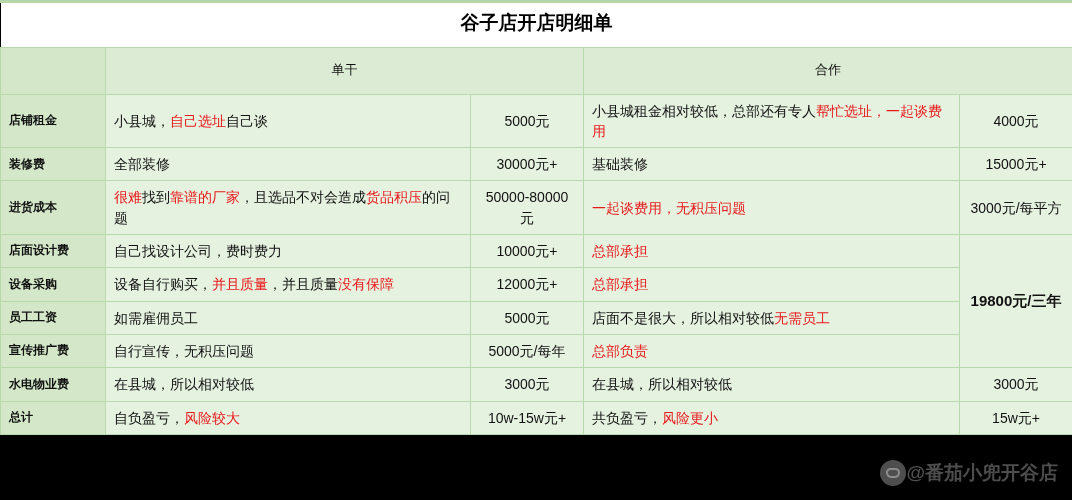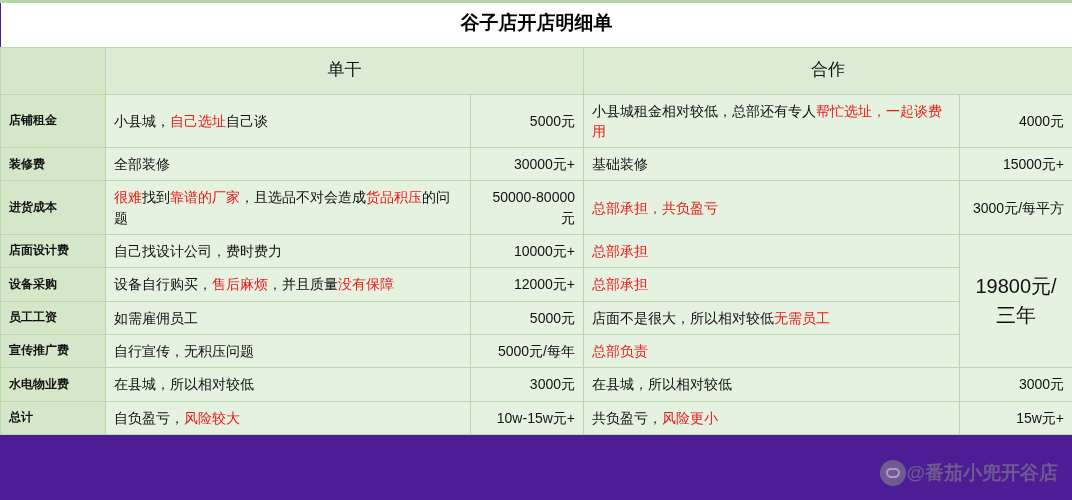--- a/index.html
+++ b/index.html
@@ -10,21 +10,21 @@
     width: 1072px;
     height: 500px;
     background: #ffffff;
     font-family: "Liberation Sans", sans-serif;
     overflow: hidden;
   }
   .page {
     position: relative;
     width: 1072px;
     height: 500px;
-    background: #4c1d95;
+    background: #000000;
   }
   .topbar {
     position: absolute;
     left: 0;
     top: 0;
     width: 1072px;
     height: 3px;
     background: #b6d6a8;
   }
   table.sheet {
@@ -48,38 +48,39 @@
     text-align: center;
     font-size: 19px;
     font-weight: bold;
     background: #ffffff !important;
     border: none !important;
     padding: 6px 0 10px 0 !important;
     color: #000000;
   }
   .hdr {
     text-align: center;
-    font-size: 17px;
+    font-size: 13px;
     background: #dcebd3 !important;
     height: 34px;
   }
   .rowlabel {
     font-weight: bold;
     background: #d4e8c9 !important;
     text-align: left;
     font-size: 12px;
   }
   .price {
-    text-align: right;
+    text-align: center;
     background: #e6f2e0 !important;
   }
   .merged {
     text-align: center;
     vertical-align: middle;
-    font-size: 20px;
+    font-size: 15px;
+    font-weight: bold;
   }
   .red {
     color: #e8191b;
   }
   .desc {
     text-align: left;
   }
   
   col.c0 { width: 105px; }
   col.c1 { width: 365px; }
@@ -161,35 +162,35 @@
         <td class="desc">全部装修</td>
         <td class="price">30000元+</td>
         <td class="desc">基础装修</td>
         <td class="price">15000元+</td>
       </tr>
 
       <tr>
         <td class="rowlabel">进货成本</td>
         <td class="desc"><span class="red">很难</span><span>找到</span><span class="red">靠谱的厂家</span><span>，且选品不对会造成</span><span class="red">货品积压</span><span>的问题</span></td>
         <td class="price">50000-80000元</td>
-        <td class="desc"><span class="red">总部承担，共负盈亏</span></td>
+        <td class="desc"><span class="red">一起谈费用，无积压问题</span></td>
         <td class="price">3000元/每平方</td>
       </tr>
 
       <tr>
         <td class="rowlabel">店面设计费</td>
         <td class="desc">自己找设计公司，费时费力</td>
         <td class="price">10000元+</td>
         <td class="desc"><span class="red">总部承担</span></td>
         <td class="merged" rowspan="4">19800元/三年</td>
       </tr>
 
       <tr>
         <td class="rowlabel">设备采购</td>
-        <td class="desc"><span>设备自行购买，</span><span class="red">售后麻烦</span><span>，并且质量</span><span class="red">没有保障</span></td>
+        <td class="desc"><span>设备自行购买，</span><span class="red">并且质量</span><span>，并且质量</span><span class="red">没有保障</span></td>
         <td class="price">12000元+</td>
         <td class="desc"><span class="red">总部承担</span></td>
       </tr>
 
       <tr>
         <td class="rowlabel">员工工资</td>
         <td class="desc">如需雇佣员工</td>
         <td class="price">5000元</td>
         <td class="desc"><span>店面不是很大，所以相对较低</span><span class="red">无需员工</span></td>
       </tr>

